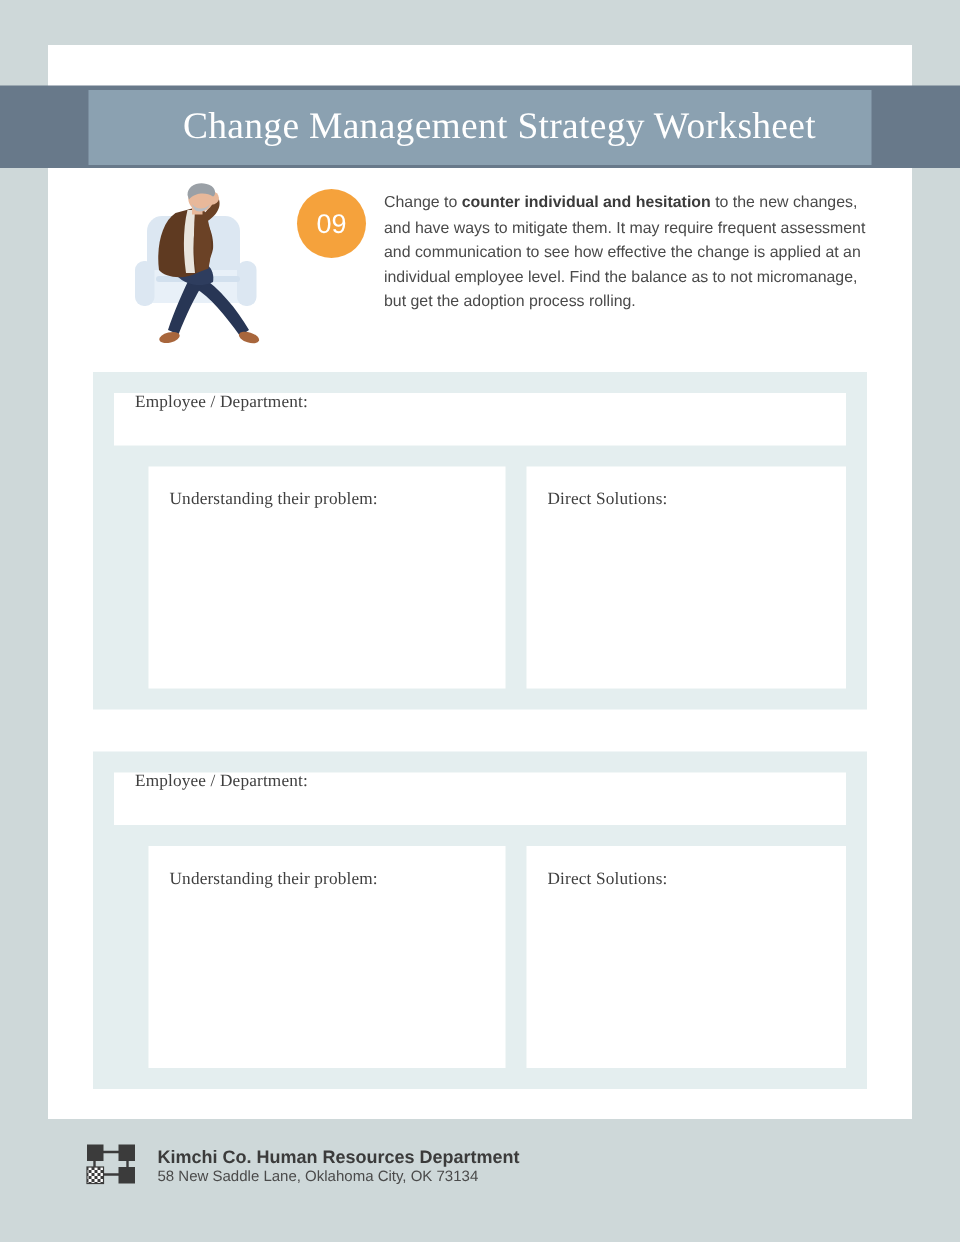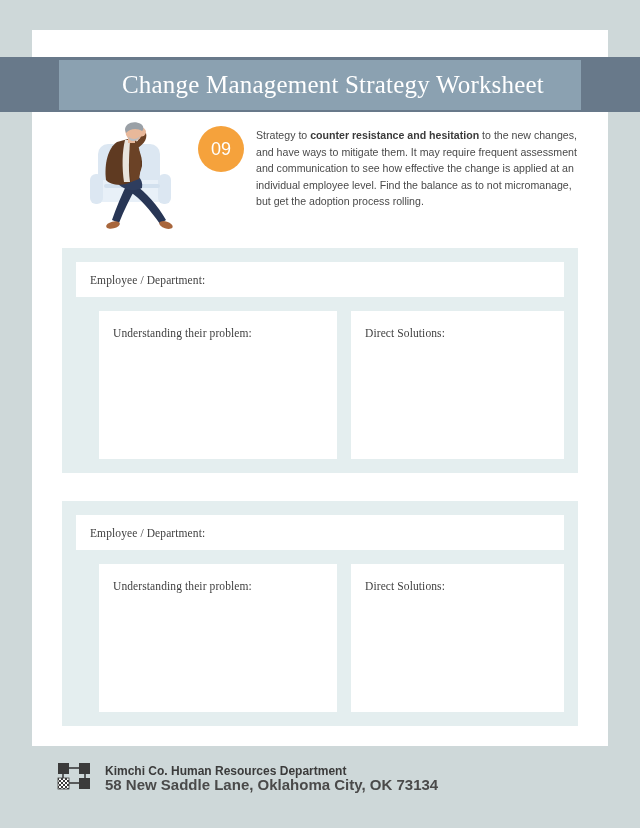--- a/index.html
+++ b/index.html
@@ -108,21 +108,21 @@
     top: 248px;
     width: 576px;
   }
 
   .section {
     background: #e4eeef;
     padding: 14px 14px 14px 14px;
     margin: 0 30px 28px 30px;
   }
 
-  .field-row { background: #ffffff; height: 35px; display: flex; align-items: center; }
+  .field-row { background: #ffffff; height: 35px; display: flex; align-items: flex-start; }
   .field-row .field-label { padding-left: 14px; }
 
   .field-label {
     font-family: "Liberation Serif", "DejaVu Serif", serif;
     font-size: 11.5px;
     color: #3f3f3f;
     letter-spacing: 0.1px;
   }
 
   .columns { display: flex; gap: 14px; margin-top: 14px; }
@@ -154,25 +154,24 @@
   .logo svg { display: block; }
   .footer-text { margin-left: 8px; }
   .footer-name {
     font-size: 12px;
     font-weight: bold;
     color: #3b3b3b;
     line-height: 13px;
     font-family: "Liberation Sans", sans-serif;
   }
   .footer-addr {
-    font-size: 15px;
+    font-size: 10px;
     color: #4a4a4a;
     line-height: 13px;
     font-family: "Liberation Sans", sans-serif;
-    font-weight: bold;
   }
 </style>
 </head>
 <body>
 
 <div class="page-sheet"></div>
 
 <div class="banner-shadow"></div>
 <div class="banner">
   <div class="banner-title">Change Management Strategy Worksheet</div>
@@ -217,21 +216,21 @@
       <ellipse cx="50" cy="10" rx="8.5" ry="9" fill="#e8b89a"></ellipse>
 
       <path d="M41 8 C41 1 50 -2 57 2 C60 4 60 8 58 9 C54 6 46 6 42 11 Z" fill="#9aa0a6"></path>
 
       <path d="M44 14 C47 18 53 18 56 14 C55 17 52 19 49 19 C46 19 45 17 44 14 Z" fill="#b9bec4"></path>
     </svg>
   </div>
 
   <div class="badge">09</div>
 
-  <div class="intro-text"><span>Strategy to </span><b>counter resistance and hesitation</b><span> to the new changes, and have ways to mitigate them. It may require frequent assessment and communication to see how effective the change is applied at an individual employee level. Find the balance as to not micromanage, but get the adoption process rolling.</span></div>
+  <div class="intro-text"><span>Change to </span><b>counter individual and hesitation</b><span> to the new changes, and have ways to mitigate them. It may require frequent assessment and communication to see how effective the change is applied at an individual employee level. Find the balance as to not micromanage, but get the adoption process rolling.</span></div>
 </div>
 
 <div class="sections">
 
   <div class="section">
     <div class="field-row">
       <span class="field-label">Employee / Department:</span>
     </div>
     <div class="columns">
       <div class="col-box col-left">

